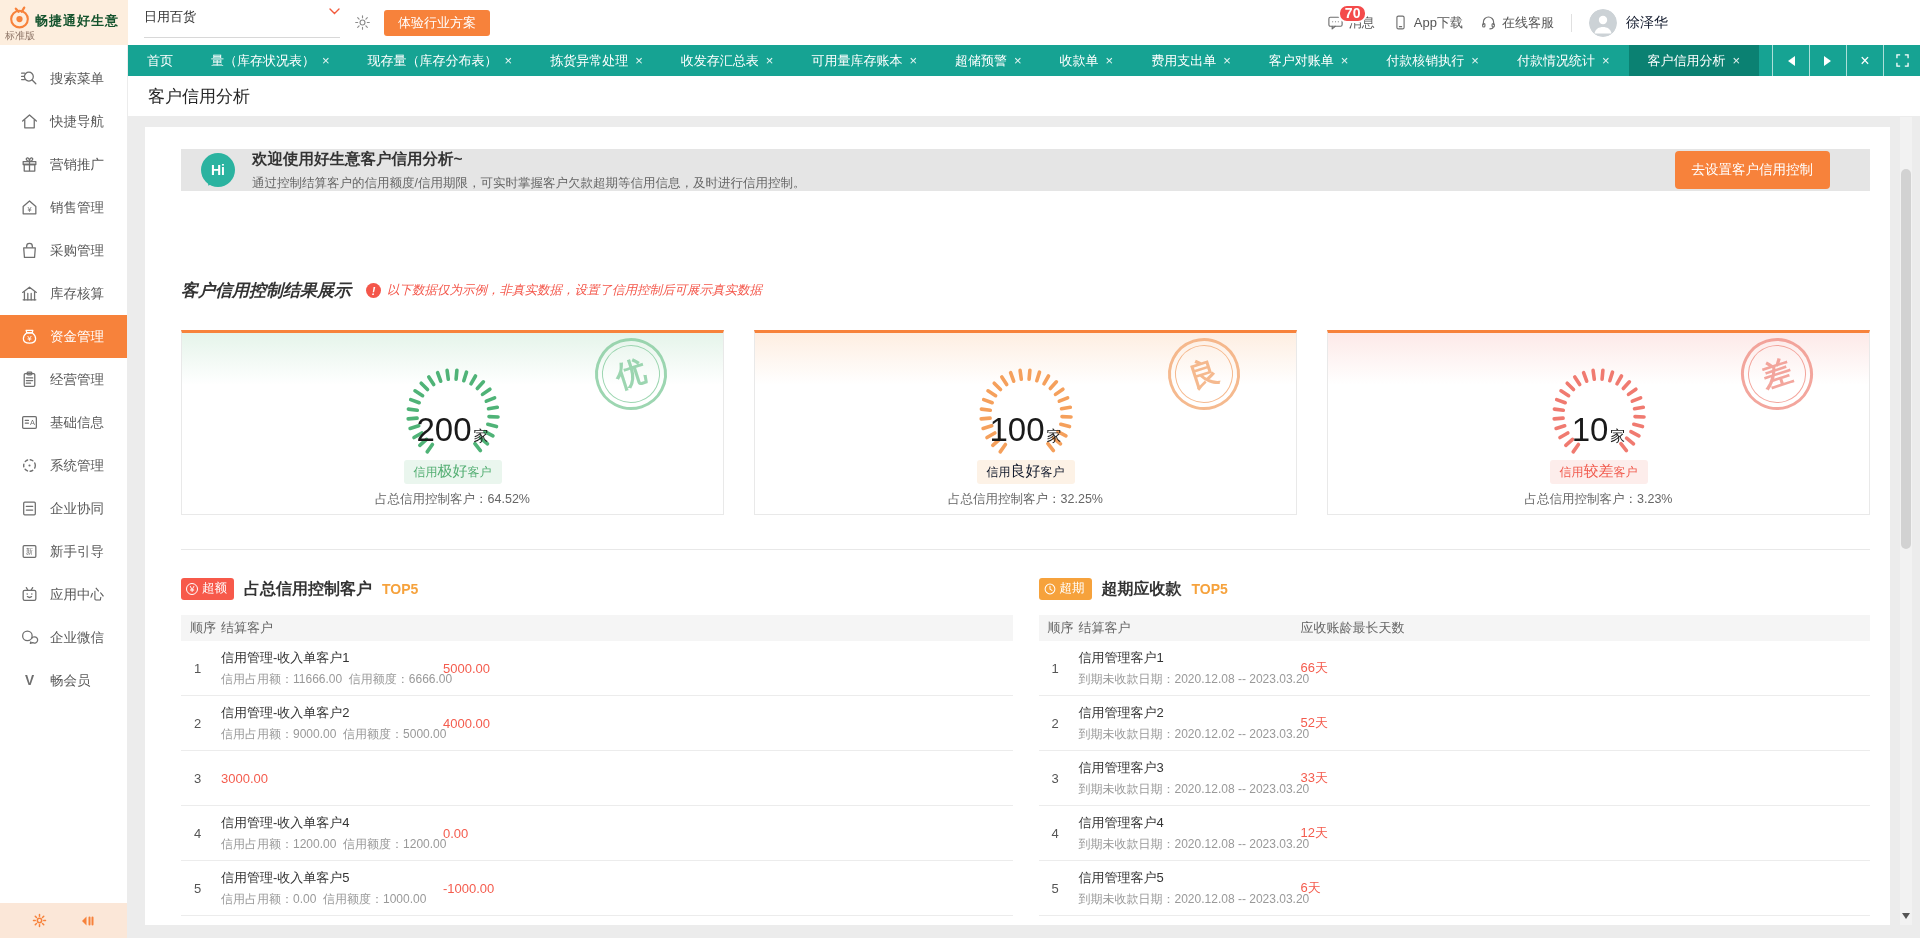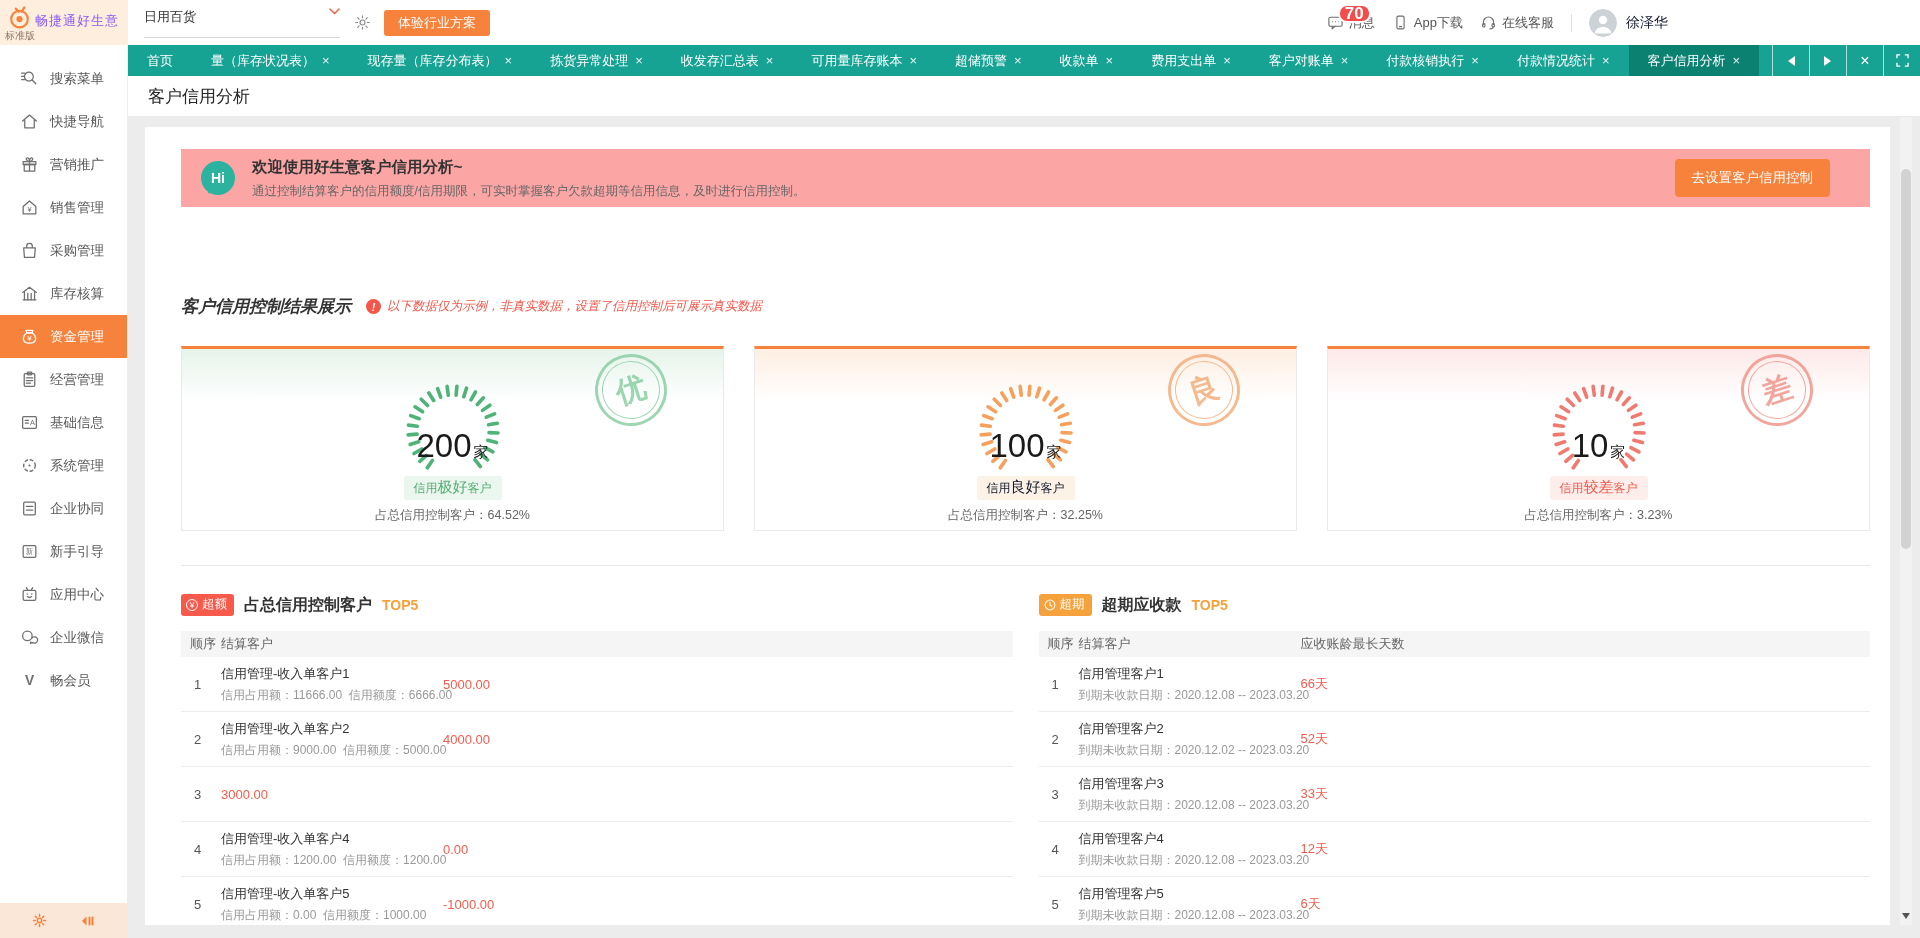--- a/index.html
+++ b/index.html
@@ -4,29 +4,29 @@
 <style>
   * { margin:0; padding:0; box-sizing:border-box; }
   html,body { width:1920px; height:938px; overflow:hidden;
     font-family:"Liberation Sans","DejaVu Sans",sans-serif; background:#ececec; color:#333; }
   svg { display:block; }
 
   
   .topbar { height:45px; background:#fff; display:flex; align-items:center; position:relative; z-index:5; }
   .logo-block { width:128px; height:45px; background:#fdeede; position:relative; flex:none; }
   .logo-icon { position:absolute; left:7px; top:5px; }
-  .logo-title { position:absolute; left:35px; top:12px; color:#8b5cf6; font-size:13px; font-weight:normal; letter-spacing:1px; white-space:nowrap; }
+  .logo-title { position:absolute; left:35px; top:12px; color:#14532d; font-size:13px; font-weight:bold; letter-spacing:1px; white-space:nowrap; }
   .logo-sub { position:absolute; left:5px; bottom:2px; font-size:10px; color:#8d7466; }
   .org-select { margin-left:16px; width:196px; height:30px; border-bottom:1px solid #d8d8d8; display:flex; justify-content:space-between; font-size:13px; color:#333; cursor:pointer;gap:32px; }
   .gear { margin-left:14px; color:#8c8c8c; cursor:pointer; }
   .exp-btn { margin-left:13px; background:#f7823b; color:#fff; border:none; font-size:13px; height:26px; padding:0 14px; border-radius:3px; cursor:pointer; font-family:inherit; }
   .topbar-right { position:absolute; right:252px; top:0; height:45px; display:flex; align-items:center; gap:17px; }
   .tb-item { display:flex; align-items:center; gap:5px; font-size:13px; color:#555; cursor:pointer; position:relative; }
   .tb-item .ticn { color:#6e6e6e; }
-  .badge { position:absolute; top:-10px; left:11px; background:#f44b4b; color:#fff; border-radius:9px; font-size:17px; line-height:13px; padding:1px 5px; border:2px solid #fff; font-weight:bold; }
+  .badge { position:absolute; top:-10px; left:11px; background:#f44b4b; color:#fff; border-radius:9px; font-size:14px; line-height:13px; padding:1px 5px; border:2px solid #fff; font-weight:bold; }
   .tb-divider { width:1px; height:18px; background:#e0e0e0; }
   .avatar { width:28px; height:28px; border-radius:50%; overflow:hidden; cursor:pointer; }
   .uname { font-size:14px; color:#0f172a; margin-left:-8px; }
 
   
   .body-row { display:flex; height:893px; }
   .sidebar { width:128px; background:#fff; flex:none; position:relative; border-right:1px solid #ececec; }
   .side-items { padding-top:12px; }
   .side-item { height:43px; display:flex; align-items:center; padding-left:20px; gap:11px; color:#595959; font-size:13.5px; cursor:pointer; white-space:nowrap; }
   .side-item .icn { width:19px; height:19px; color:#6f6f6f; flex:none; }
@@ -48,21 +48,21 @@
   .tc-x { font-size:16px; }
   .tri-l { width:0; height:0; border:5px solid transparent; border-right:7px solid #fff; margin-left:-4px; }
   .tri-r { width:0; height:0; border:5px solid transparent; border-left:7px solid #fff; margin-right:-4px; }
 
   .title-bar { height:40px; background:#fff; display:flex; align-items:center; padding-left:20px; font-size:17px; color:#262626; }
 
   .content { flex:1; padding:11px 30px 13px 17px; overflow:hidden; }
   .panel { background:#fff; height:100%; padding:22px 20px 0 36px; overflow:hidden; position:relative; }
 
   
-  .banner { background:#fca5a5; height:58px; display:flex; align-items:center; padding:0 20px; position:relative; }
+  .banner { background:#e5e5e5; height:42px; display:flex; align-items:center; padding:0 20px; position:relative; }
   .hi-icon { width:34px; height:34px; border-radius:50%; background:#2bb3a0; color:#fff; font-weight:bold; font-size:14px; display:flex; align-items:center; justify-content:center; position:relative; flex:none; }
   .hi-icon::after { content:''; position:absolute; left:3px; bottom:-4px; border:5px solid transparent; border-top:8px solid #2bb3a0; transform:rotate(30deg); }
   .banner-text { margin-left:17px; }
   .banner-title { font-size:15.5px; font-weight:bold; color:#333; margin-bottom:5px; }
   .banner-desc { font-size:12.5px; color:#666; }
   .banner-btn { position:absolute; right:40px; top:50%; transform:translateY(-50%); background:#f7823b; color:#fff; border:none; font-size:13.5px; padding:10px 17px; border-radius:4px; cursor:pointer; font-family:inherit; }
 
   
   .section-head { margin-top:88px; display:flex; align-items:center; gap:15px;font-style:italic; }
   .section-title { font-size:17px; font-weight:bold; color:#333; }

